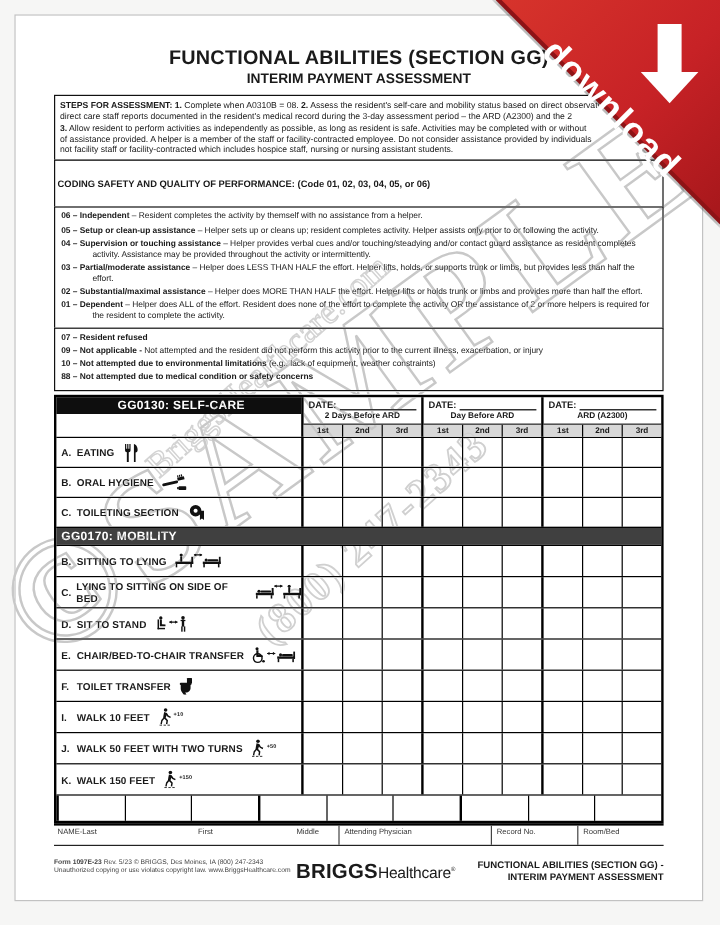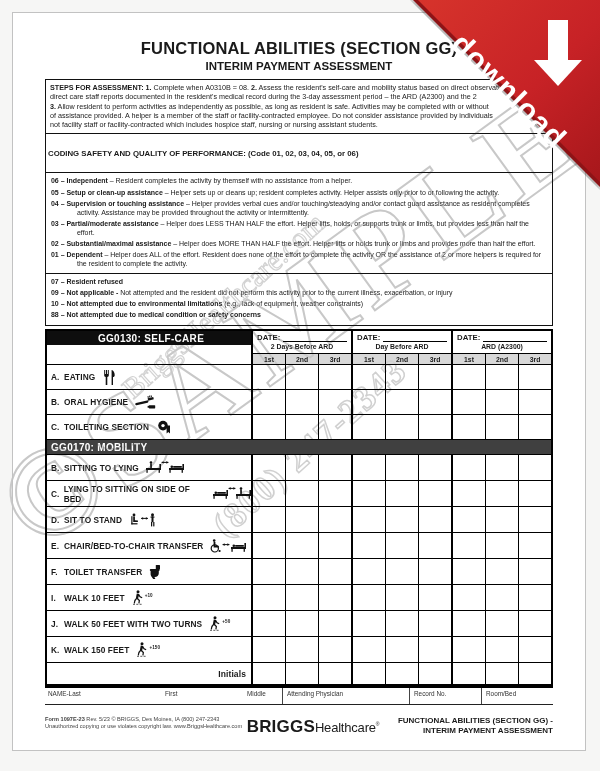--- a/index.html
+++ b/index.html
@@ -550,21 +550,20 @@
           </div>
           <div class="tgrp">
             <div class="tc"></div>
             <div class="tc"></div>
             <div class="tc"></div>
           </div>
         </div>
       </div>
     <div class="init-rows">
         <div class="trow init-row">
-          <div class="tlab rt">Initials</div>
           <div class="tgrp">
             <div class="tc"></div>
             <div class="tc"></div>
             <div class="tc"></div>
           </div>
           <div class="tgrp">
             <div class="tc"></div>
             <div class="tc"></div>
             <div class="tc"></div>
           </div>

